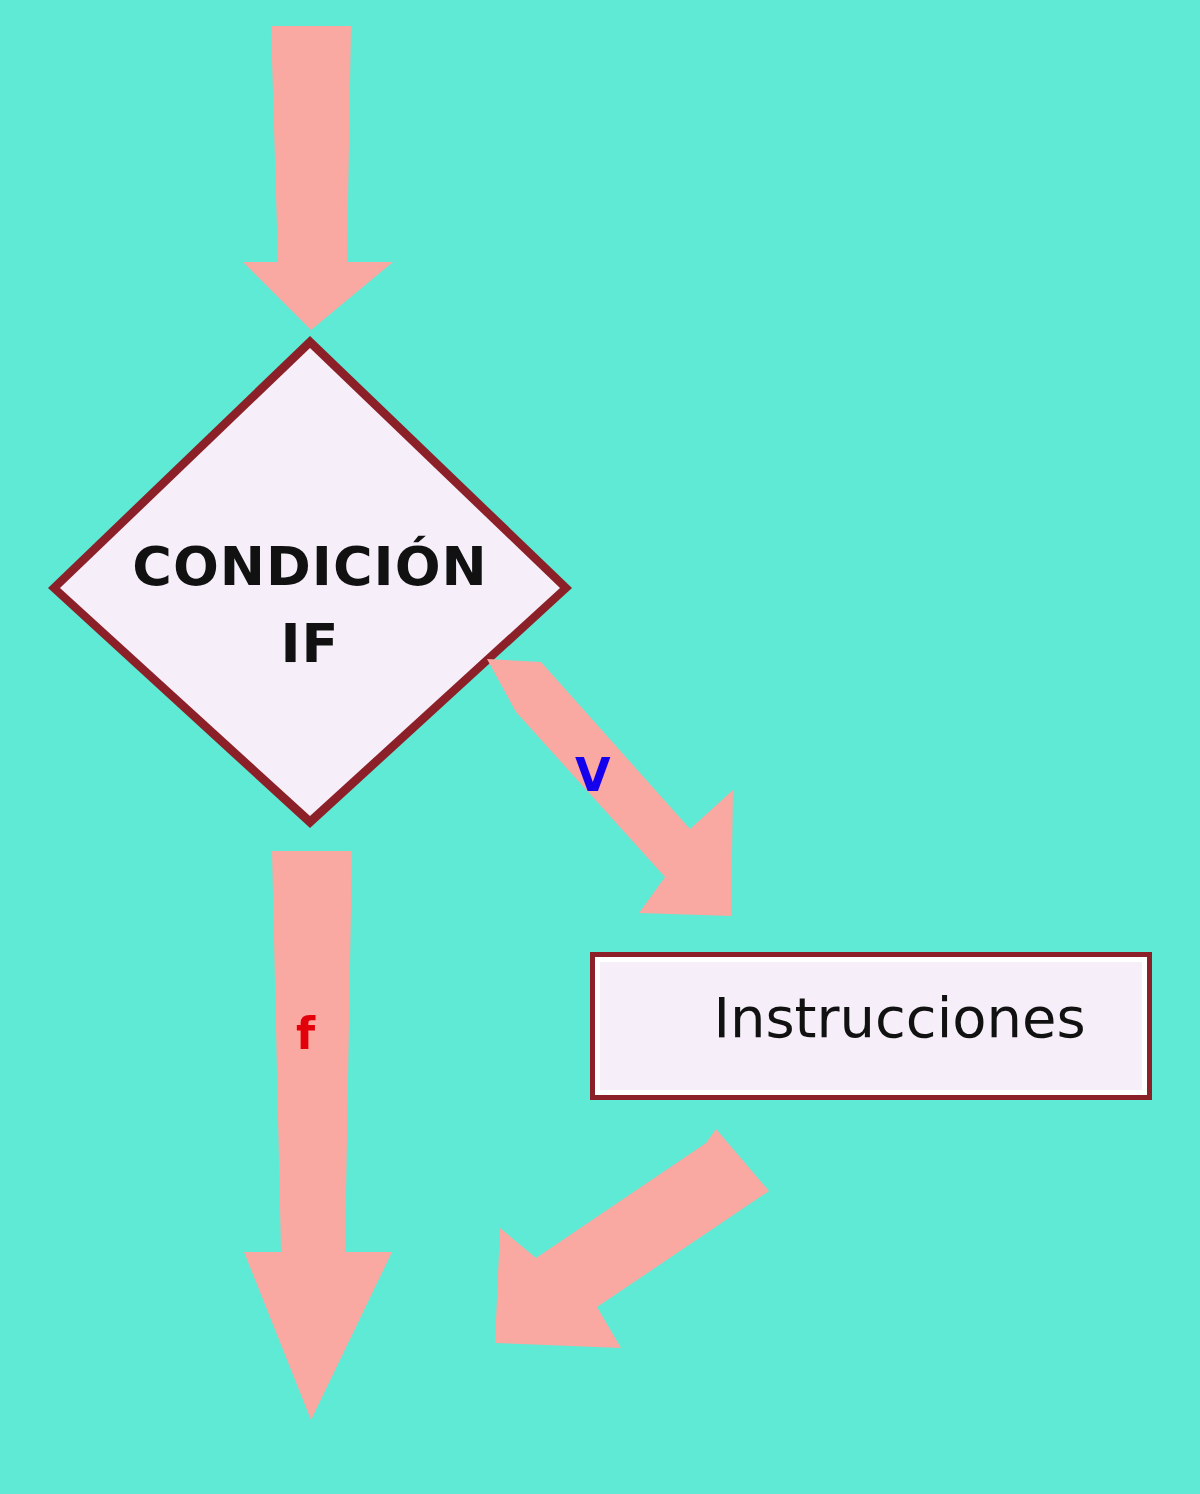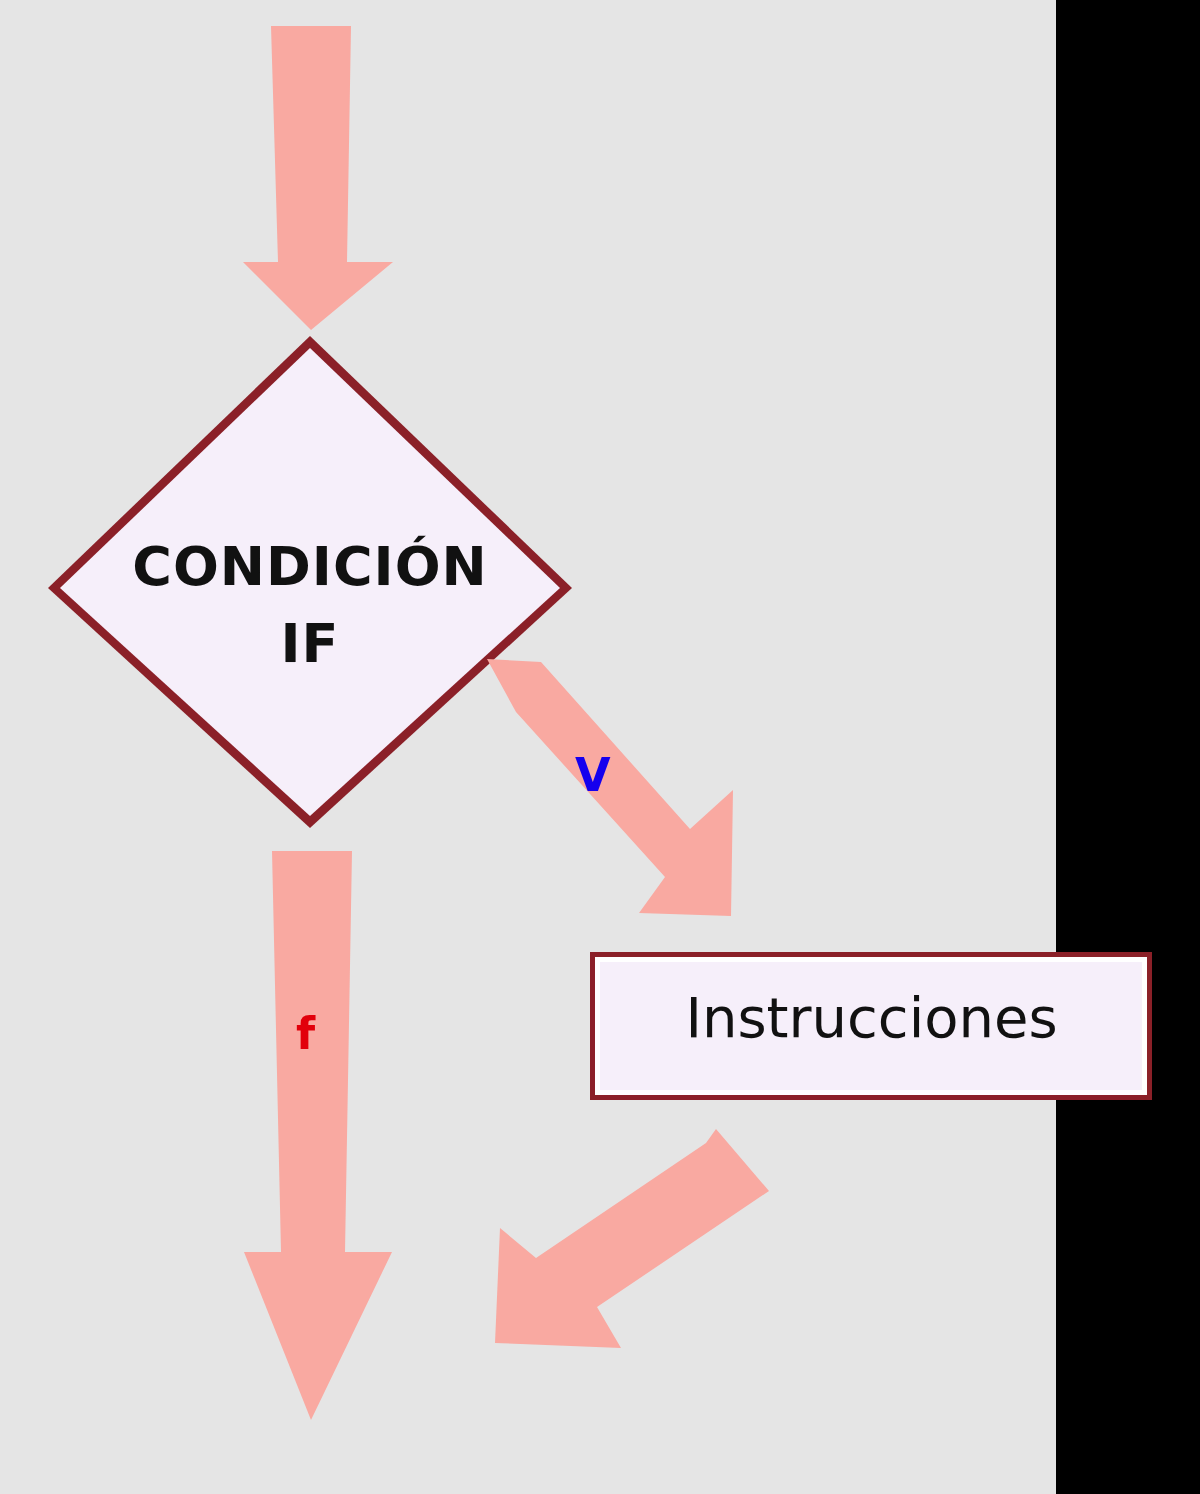--- a/index.html
+++ b/index.html
@@ -9,23 +9,23 @@
     background: #000000;
   }
   body {
     width: 1200px;
     height: 1494px;
     overflow: hidden;
     font-family: "DejaVu Sans", sans-serif;
   }
   #canvas {
     position: relative;
-    width: 1056px;
+    width: 1200px;
     height: 1494px;
-    background: #e5e5e5;
+    background: #5eead4;
   }
   #flow-svg {
     position: absolute;
     left: 0;
     top: 0;
     width: 1200px;
     height: 1494px;
     display: block;
   }
   .shape-text {
@@ -47,20 +47,21 @@
   }
   #instructions-text {
     left: 595px;
     top: 990px;
     width: 553px;
     font-family: "DejaVu Sans", sans-serif;
     font-weight: normal;
     font-size: 56px;
     line-height: 1.0;
     letter-spacing: 0px;
+    padding-left: 28px;
   }
   .edge-label {
     position: absolute;
     font-family: "DejaVu Sans", sans-serif;
     font-weight: bold;
     pointer-events: none;
   }
   #label-true {
     left: 575px;
     top: 748px;

